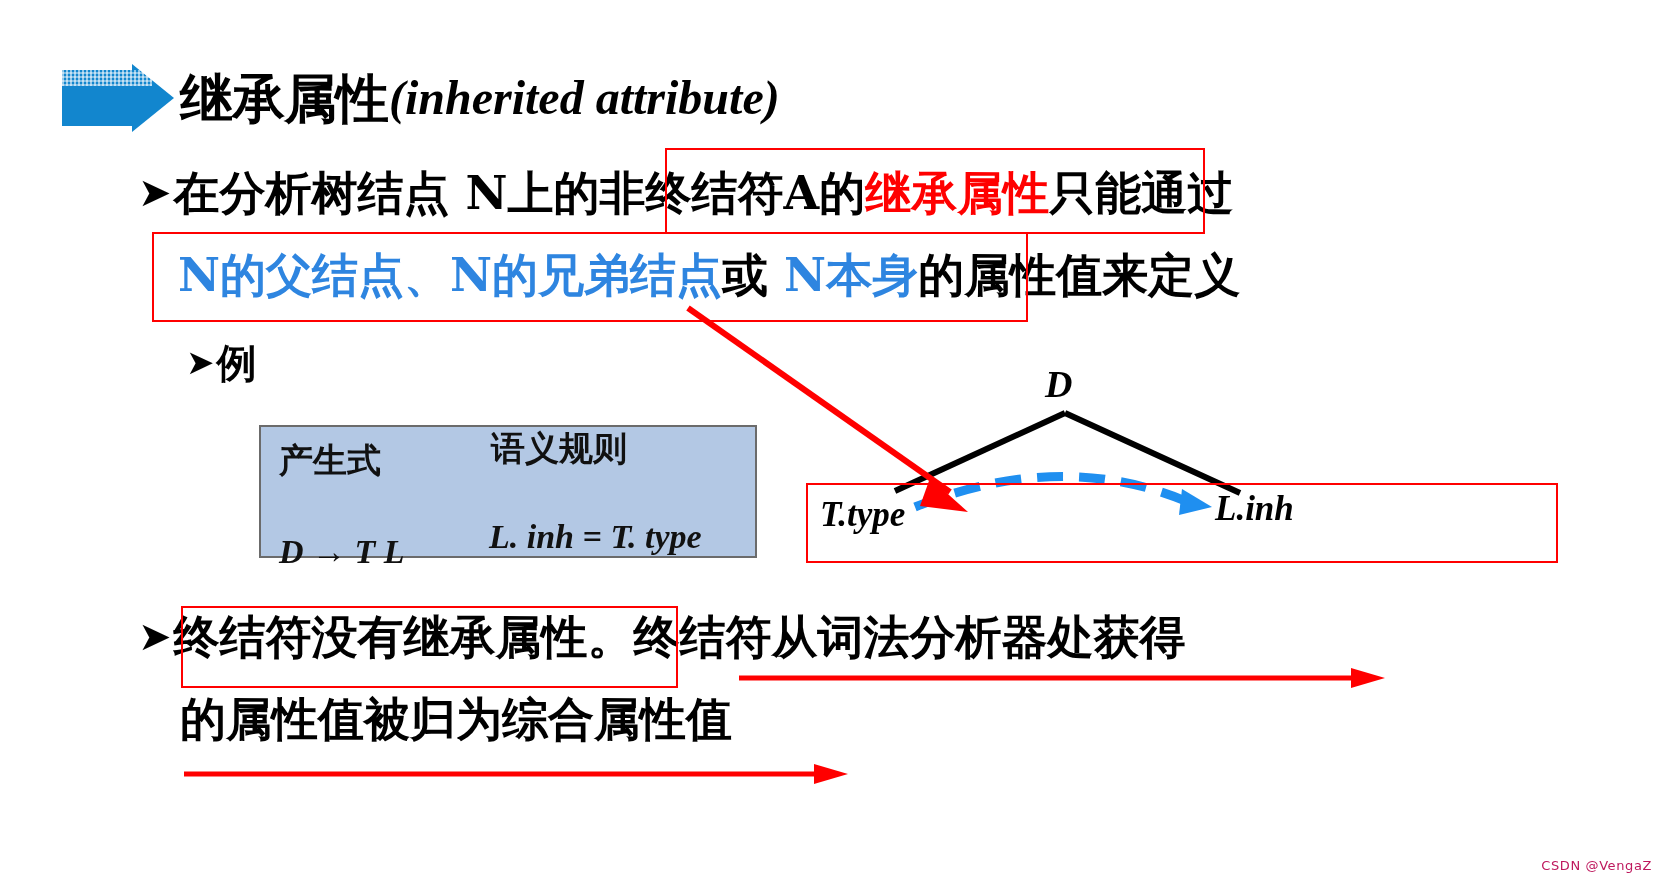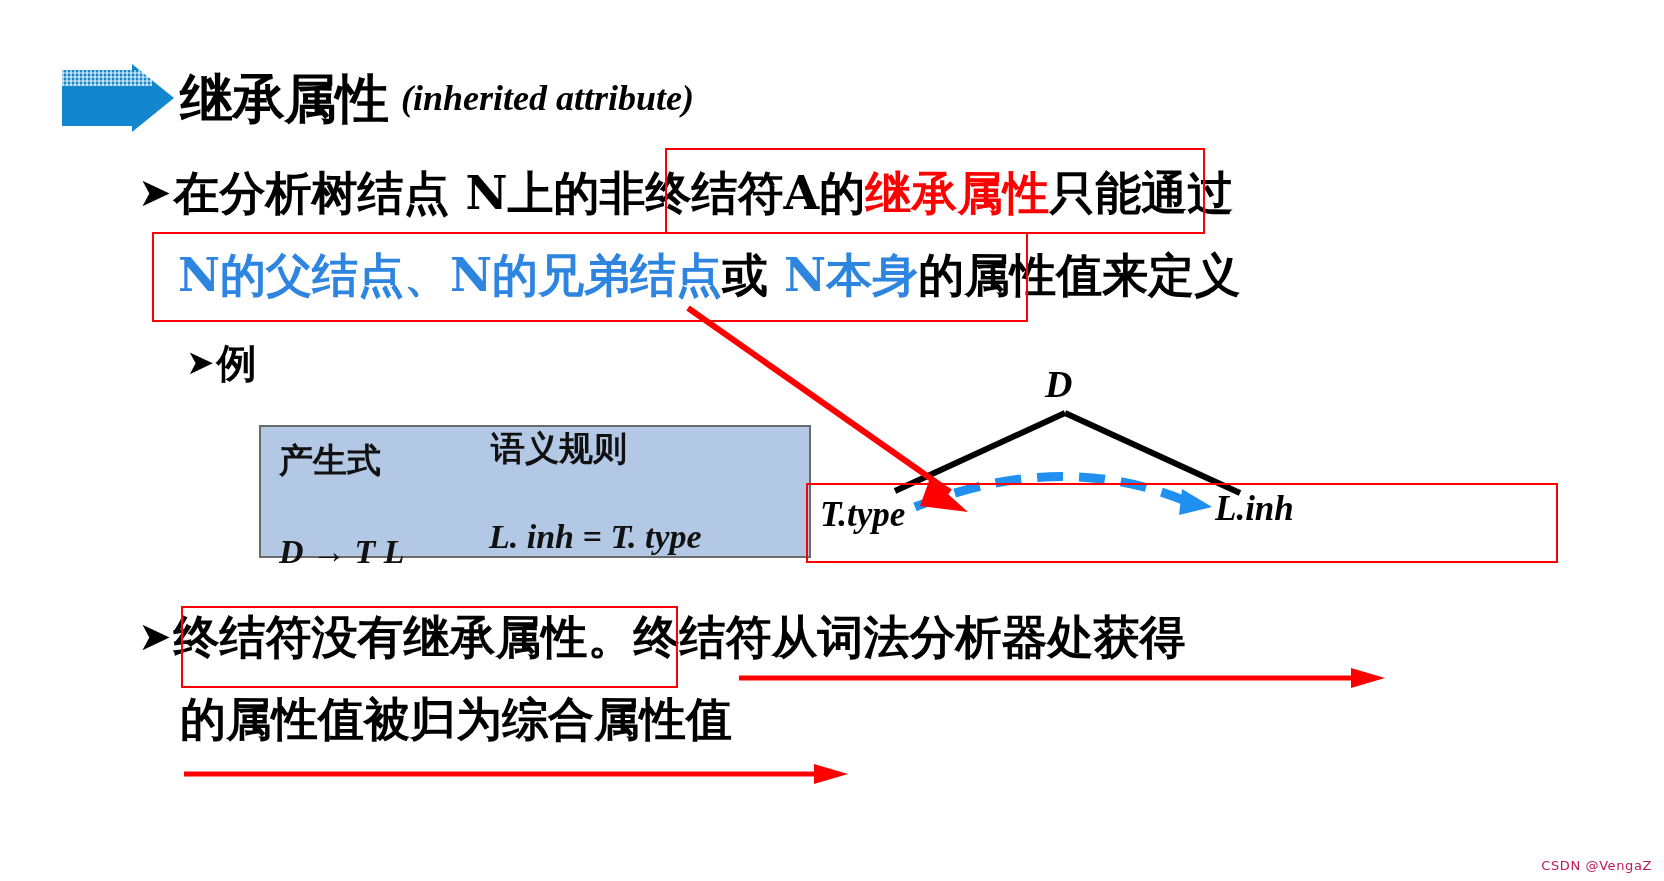--- a/index.html
+++ b/index.html
@@ -68,23 +68,23 @@
     font-size: 53px;
     color: #000000;
     letter-spacing: -1px;
     margin-left: 6px;
     line-height: 1;
   }
   .title-en {
     font-family: "Liberation Serif", "DejaVu Serif", serif;
     font-weight: bold;
     font-style: italic;
-    font-size: 36px;
-    color: #000000;
-    margin-left: 13px;
+    font-size: 48px;
+    color: #000000;
+    margin-left: 1px;
     line-height: 1;
   }
 
   
   .bullet-line {
     position: absolute;
     font-family: "DejaVu Serif", "Liberation Serif", serif;
     font-weight: bold;
     color: #000000;
     white-space: nowrap;
@@ -108,21 +108,21 @@
     border: 2.5px solid #ff0000;
     box-sizing: border-box;
     pointer-events: none;
   }
 
   
   .prod-table {
     position: absolute;
     left: 259px;
     top: 425px;
-    width: 552px;
+    width: 498px;
     height: 133px;
     background: #b3c8e4;
     border: 2px solid #6b6b6b;
     box-sizing: border-box;
   }
   .prod-cell {
     position: absolute;
     font-family: "DejaVu Serif", "Liberation Serif", serif;
     font-weight: bold;
     color: #111111;

